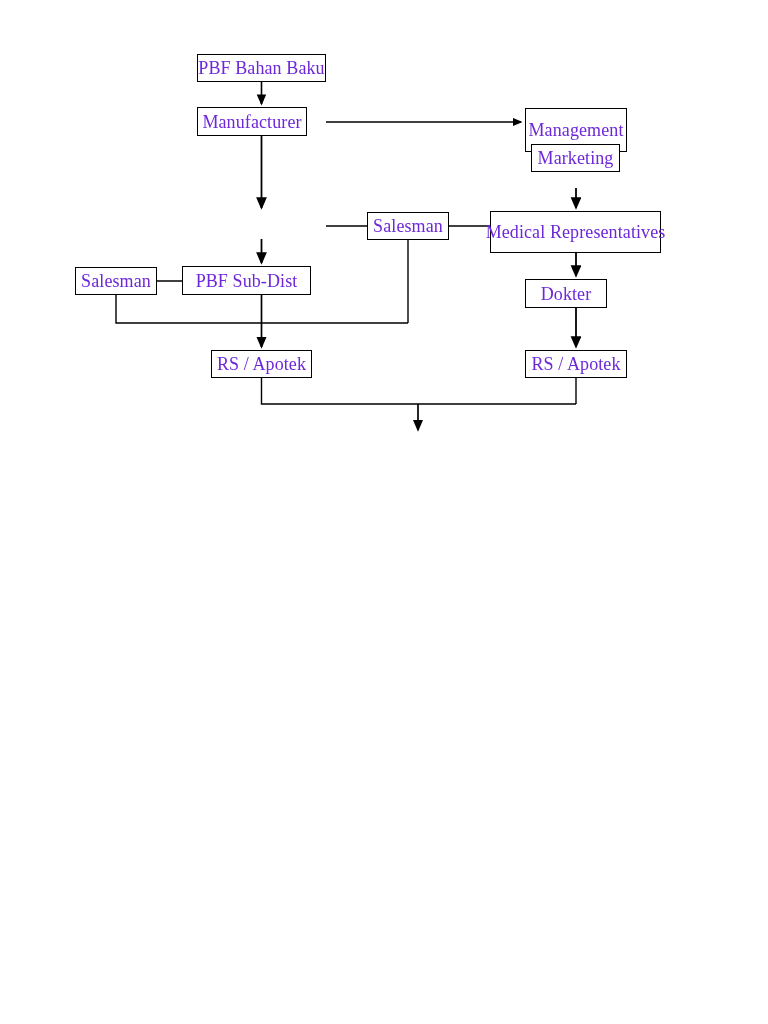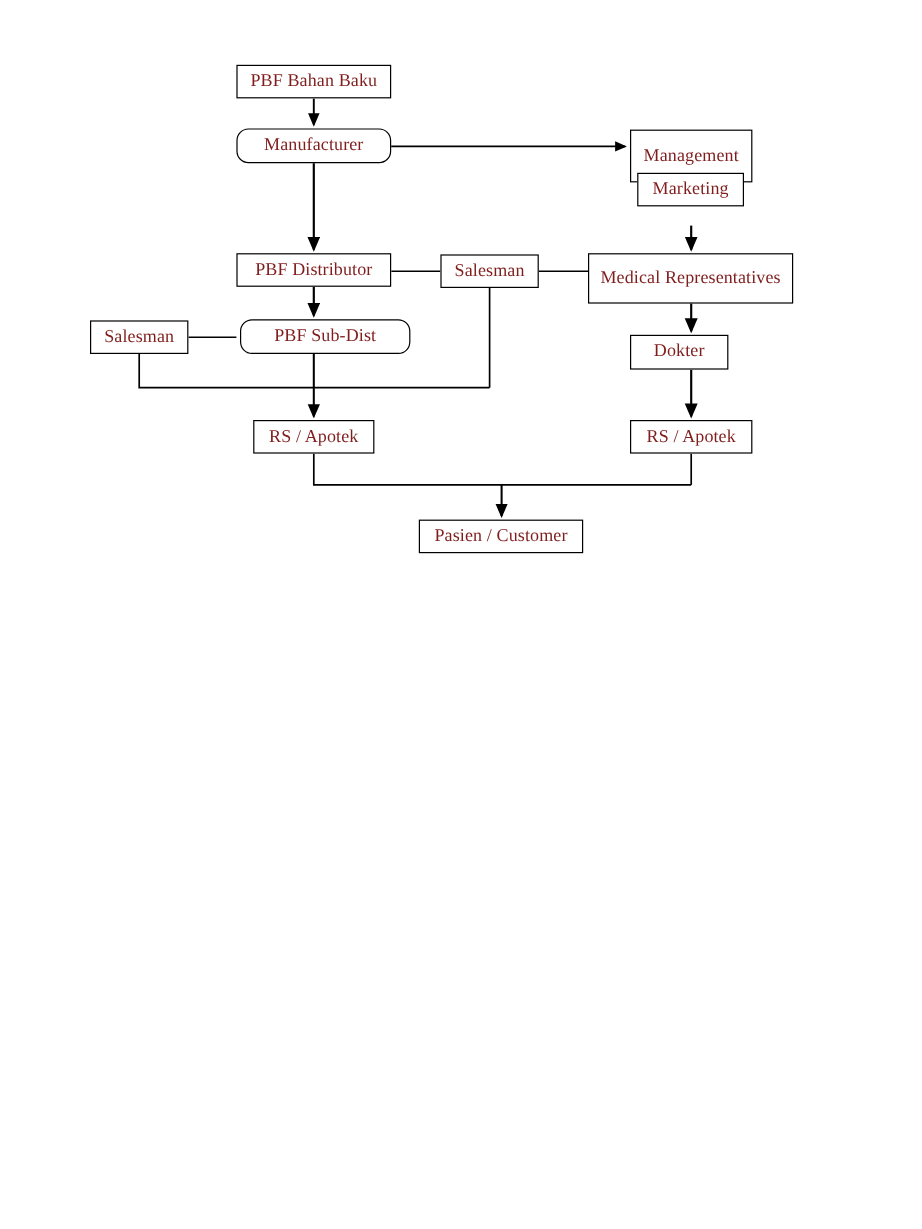--- a/index.html
+++ b/index.html
@@ -29,25 +29,25 @@
     pointer-events: none;
   }
   .node {
     position: absolute;
     box-sizing: border-box;
     border: 1px solid #000000;
     background: #ffffff;
     display: flex;
     align-items: center;
     justify-content: center;
-    font-size: 15px;
+    font-size: 18px;
     line-height: 1;
     letter-spacing: 0.1px;
     white-space: nowrap;
-    color: #7f1d1d;
+    color: #6d28d9;
   }
   .node span {
     display: block;
   }
 </style>
 </head>
 <body>
 
 <div id="diagram-canvas">
 
@@ -90,61 +90,55 @@
 
     <path d="M576,378 L576,404" stroke="#000000" stroke-width="1.4" fill="none"></path>
 
     <path d="M418,404 L418,430" stroke="#000000" stroke-width="1.7" fill="none" marker-end="url(#arrowhead)"></path>
   </svg>
 
   <div class="node" style="left:197px; top:54px; width:129px; height:28px;">
     <span>PBF Bahan Baku</span>
   </div>
 
-  <div class="node" style="left:197px; top:107px; width:129px; height:29px;border-radius:10px;">
+  <div class="node" style="left:197px; top:107px; width:110px; height:29px;">
     <span>Manufacturer</span>
   </div>
 
   <div class="node" style="left:525px; top:108px; width:102px; height:44px;">
     <span>Management</span>
   </div>
 
   <div class="node" style="left:531px; top:144px; width:89px; height:28px;">
     <span>Marketing</span>
   </div>
 
-  <div class="node" style="left:197px; top:211px; width:129px; height:28px;">
-    <span>PBF Distributor</span>
-  </div>
 
   <div class="node" style="left:367px; top:212px; width:82px; height:28px;">
     <span>Salesman</span>
   </div>
 
   <div class="node" style="left:490px; top:211px; width:171px; height:42px;">
     <span>Medical Representatives</span>
   </div>
 
   <div class="node" style="left:75px; top:267px; width:82px; height:28px;">
     <span>Salesman</span>
   </div>
 
-  <div class="node" style="left:200px; top:266px; width:142px; height:29px;border-radius:10px;">
+  <div class="node" style="left:182px; top:266px; width:129px; height:29px;">
     <span>PBF Sub-Dist</span>
   </div>
 
   <div class="node" style="left:525px; top:279px; width:82px; height:29px;">
     <span>Dokter</span>
   </div>
 
   <div class="node" style="left:211px; top:350px; width:101px; height:28px;">
     <span>RS / Apotek</span>
   </div>
 
   <div class="node" style="left:525px; top:350px; width:102px; height:28px;">
     <span>RS / Apotek</span>
   </div>
 
-  <div class="node" style="left:349px; top:433px; width:137px; height:28px;">
-    <span>Pasien / Customer</span>
-  </div>
 
 </div>
 
 </body></html>

